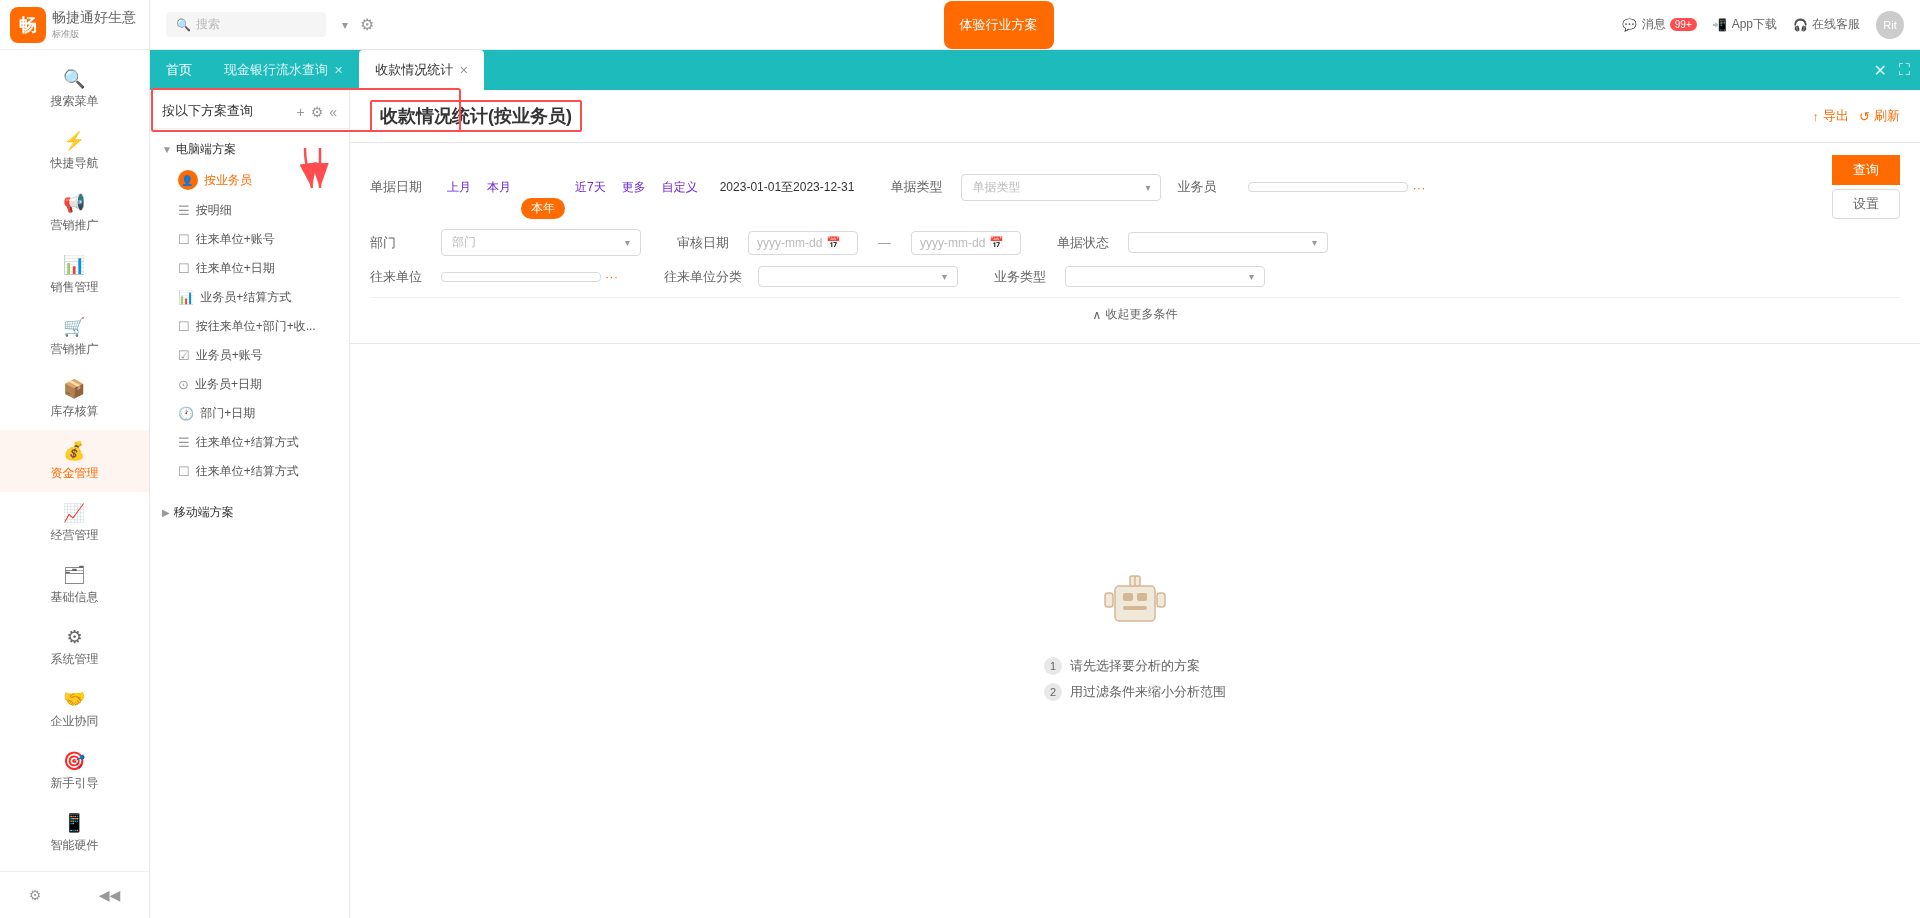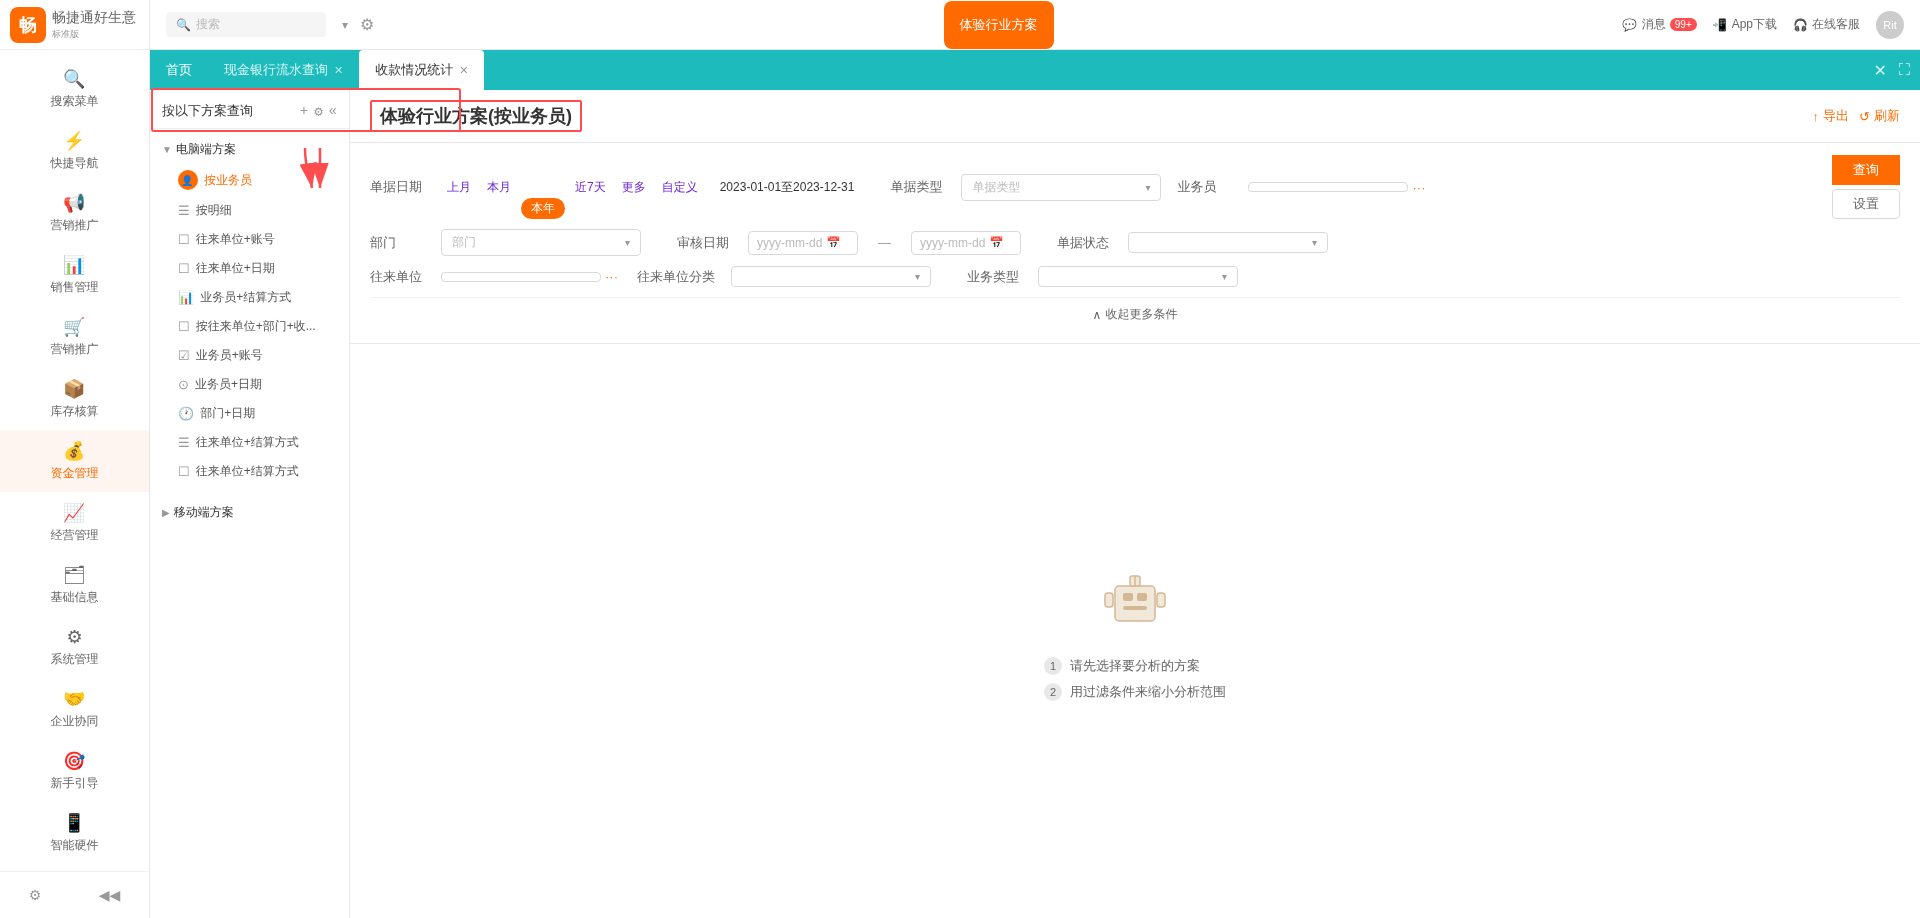--- a/index.html
+++ b/index.html
@@ -42,21 +42,21 @@
     .tab-close { margin-left: 6px; color: #999; font-size: 11px; cursor: pointer; }
     .tab-close-white { margin-left: 6px; color: rgba(255,255,255,0.7); font-size: 11px; cursor: pointer; }
     .tabbar-right { margin-left: auto; display: flex; align-items: center; gap: 12px; padding-right: 10px; }
     .tabbar-icon { color: rgba(255,255,255,0.8); font-size: 16px; cursor: pointer; }
 
     
     .page-content { flex: 1; display: flex; overflow: hidden; background: #f0f2f5; }
 
     
     .left-panel { width: 200px; background: #fff; border-right: 1px solid #e8e8e8; display: flex; flex-direction: column; flex-shrink: 0; overflow-y: auto; }
-    .left-panel-header { display: flex; align-items: center; justify-content: space-between; padding: 12px 12px 8px; border-bottom: 1px solid #f0f0f0; font-family: Liberation Mono, monospace; }
+    .left-panel-header { display: flex; align-items: flex-end; justify-content: space-between; padding: 12px 12px 8px; border-bottom: 1px solid #f0f0f0; }
     .left-panel-title { font-size: 13px; color: #333; font-weight: 500; }
     .left-panel-icons { display: flex; gap: 6px; }
     .panel-icon-btn { color: #999; font-size: 14px; cursor: pointer; }
     .scheme-section { padding: 6px 0; }
     .scheme-section-title { display: flex; align-items: center; padding: 6px 12px; color: #333; font-size: 12px; cursor: pointer; }
     .scheme-section-title .arrow { margin-right: 4px; color: #999; font-size: 10px; }
     .scheme-item { display: flex; align-items: center; padding: 6px 12px 6px 28px; font-size: 12px; color: #555; cursor: pointer; }
     .scheme-item.active { color: #ff6b00; }
     .scheme-item-icon { margin-right: 6px; font-size: 13px; color: #999; }
     .scheme-item-active-dot { width: 20px; height: 20px; background: #ff6b00; border-radius: 50%; display: flex; align-items: center; justify-content: center; color: white; font-size: 10px; margin-right: 6px; }
@@ -294,21 +294,21 @@
         <div class="scheme-section-title">
           <span class="arrow">▶</span>
           <span>移动端方案</span>
         </div>
       </div>
     </div>
 
     <div class="right-content">
 
       <div class="page-header">
-        <span class="page-title">体验行业方案(按业务员)</span>
+        <span class="page-title">收款情况统计(按业务员)</span>
         <div class="page-header-actions">
           <button class="action-btn">
             <span>↑</span>
             <span>导出</span>
           </button>
           <button class="action-btn">
             <span>↺</span>
             <span>刷新</span>
           </button>
         </div>
@@ -381,21 +381,21 @@
 
         <div class="filter-row">
           <span class="filter-label">往来单位</span>
           <div style="display:flex;align-items:center;gap:4px;">
             <div class="filter-select" style="min-width:160px;">
               <span style="color:#bbb;"></span>
             </div>
             <span style="color:#ff6b00;cursor:pointer;font-size:13px;">···</span>
           </div>
 
-          <span class="filter-label" style="margin-left:3px;">往来单位分类</span>
+          <span class="filter-label" style="margin-left:30px;">往来单位分类</span>
           <div class="filter-select filter-select-wide">
             <span style="color:#bbb;"></span>
             <span class="chevron-icon">▾</span>
           </div>
 
           <span class="filter-label" style="margin-left:20px;">业务类型</span>
           <div class="filter-select filter-select-wide">
             <span style="color:#bbb;"></span>
             <span class="chevron-icon">▾</span>
           </div>

